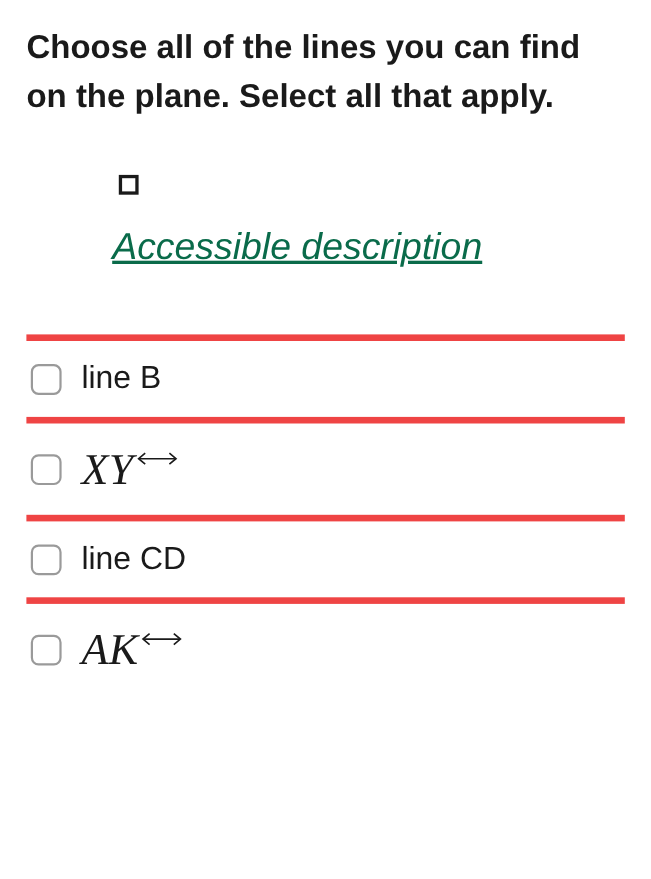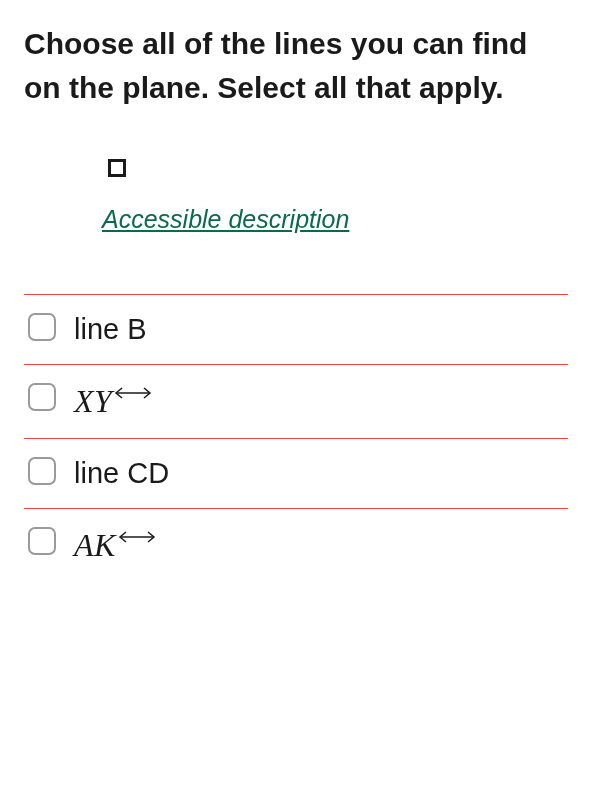--- a/index.html
+++ b/index.html
@@ -28,32 +28,33 @@
   }
   .figure-placeholder {
     width: 18px;
     height: 18px;
     border: 3px solid #1a1a1a;
     margin-bottom: 28px;
     margin-left: 6px;
   }
   .accessible-link {
     color: #0a6b4a;
-    font-size: 25px;
+    font-size: 34px;
     font-style: italic;
     text-decoration: underline;
     cursor: pointer;
   }
   .options {
     margin-top: 10px;
   }
   .option-row {
     display: flex;
+    align-items: center;
     padding: 18px 0 18px 4px;
-    border-top: 1px solid #ef4444;
+    border-top: 6px solid #ef4444;
   }
   .option-row:last-child {
     border-bottom: none;
   }
   .checkbox {
     width: 28px;
     height: 28px;
     border: 2.5px solid #9a9a9a;
     border-radius: 7px;
     flex-shrink: 0;
@@ -63,21 +64,21 @@
   }
   .option-label {
     font-size: 29px;
     color: #1a1a1a;
     display: flex;
     align-items: center;
   }
   .math-italic {
     font-family: 'Times New Roman', Georgia, serif;
     font-style: italic;
-    font-size: 32px;
+    font-size: 40px;
     letter-spacing: 0.5px;
   }
   .line-arrow {
     font-family: 'Times New Roman', Georgia, serif;
     font-size: 30px;
     margin-left: 2px;
     position: relative;
     top: -12px;
     letter-spacing: -1px;
   }

